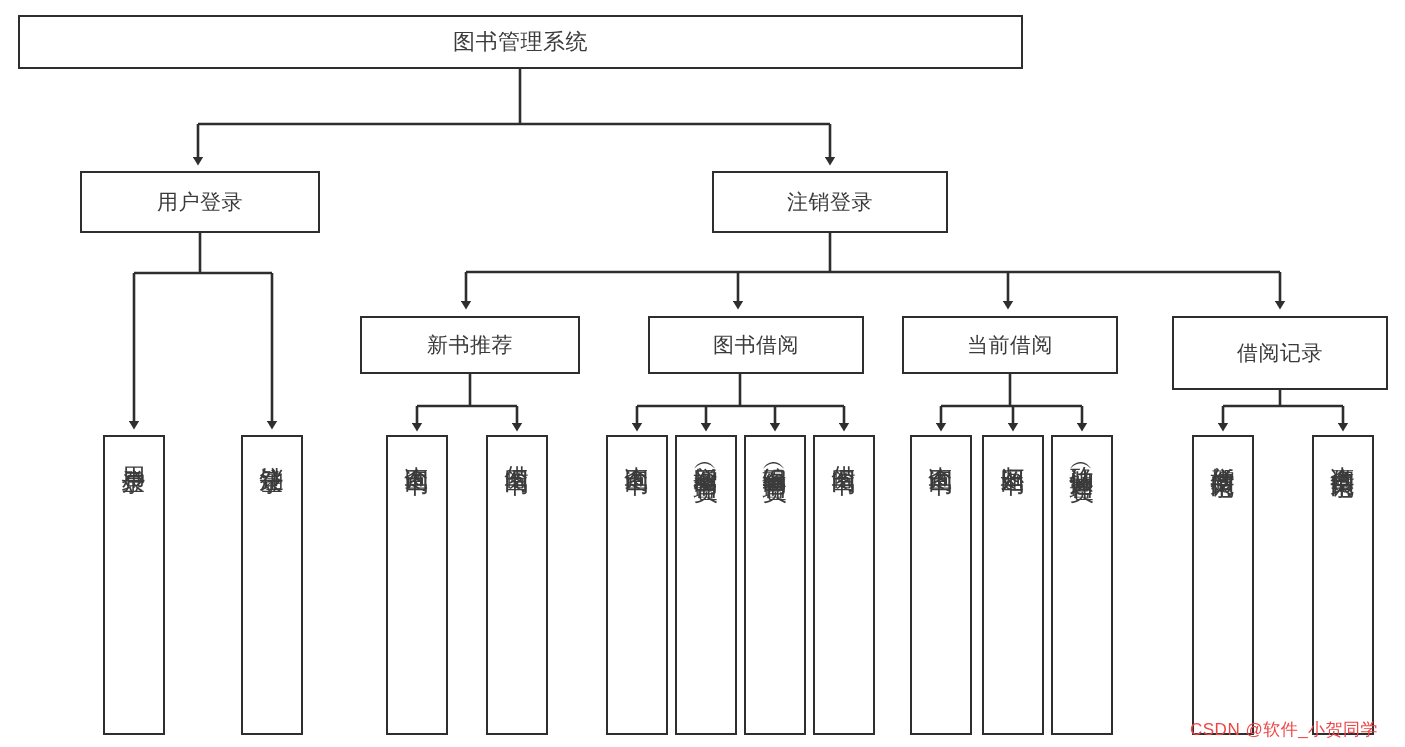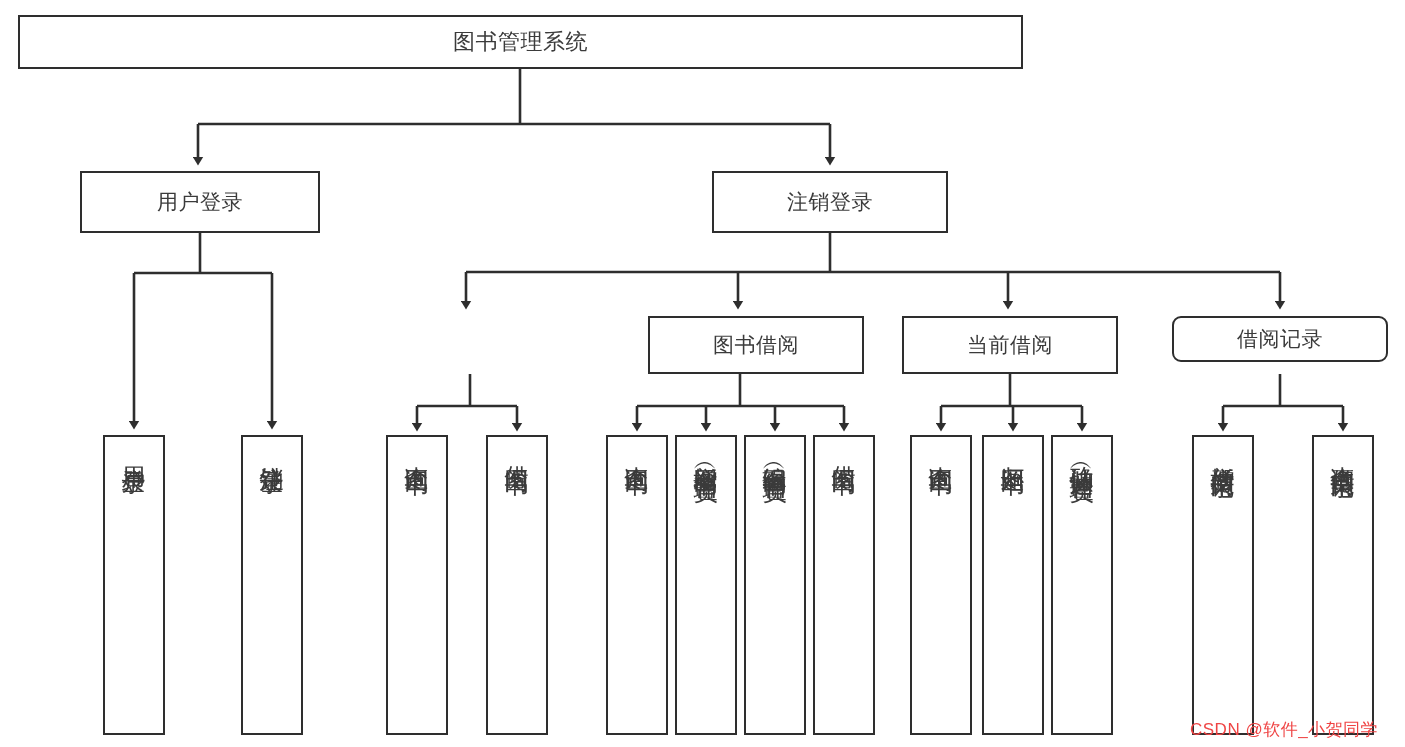--- a/index.html
+++ b/index.html
@@ -133,30 +133,33 @@
   </div>
 
   <div class="node h-node" style="left:80px; top:171px; width:240px; height:62px;">
     <span class="node-label">用户登录</span>
   </div>
 
   <div class="node h-node" style="left:712px; top:171px; width:236px; height:62px;">
     <span class="node-label">注销登录</span>
   </div>
 
+  <div class="node h-node" style="left:360px; top:316px; width:220px; height:58px;">
+    <span class="node-label">新书推荐</span>
+  </div>
 
   <div class="node h-node" style="left:632px; top:316px; width:216px; height:58px;margin-left:16px;">
     <span class="node-label">图书借阅</span>
   </div>
 
   <div class="node h-node" style="left:902px; top:316px; width:216px; height:58px;">
     <span class="node-label">当前借阅</span>
   </div>
 
-  <div class="node h-node" style="left:1172px; top:316px; width:216px; height:46px;border-radius:9px;">
+  <div class="node h-node" style="left:1172px; top:316px; width:216px; height:74px;">
     <span class="node-label">借阅记录</span>
   </div>
 
   <div class="node v-node" style="left:103px; top:435px; width:62px; height:300px;">
     <span class="node-label">用户登录</span>
   </div>
 
   <div class="node v-node" style="left:241px; top:435px; width:62px; height:300px;">
     <span class="node-label">注销登录</span>
   </div>

